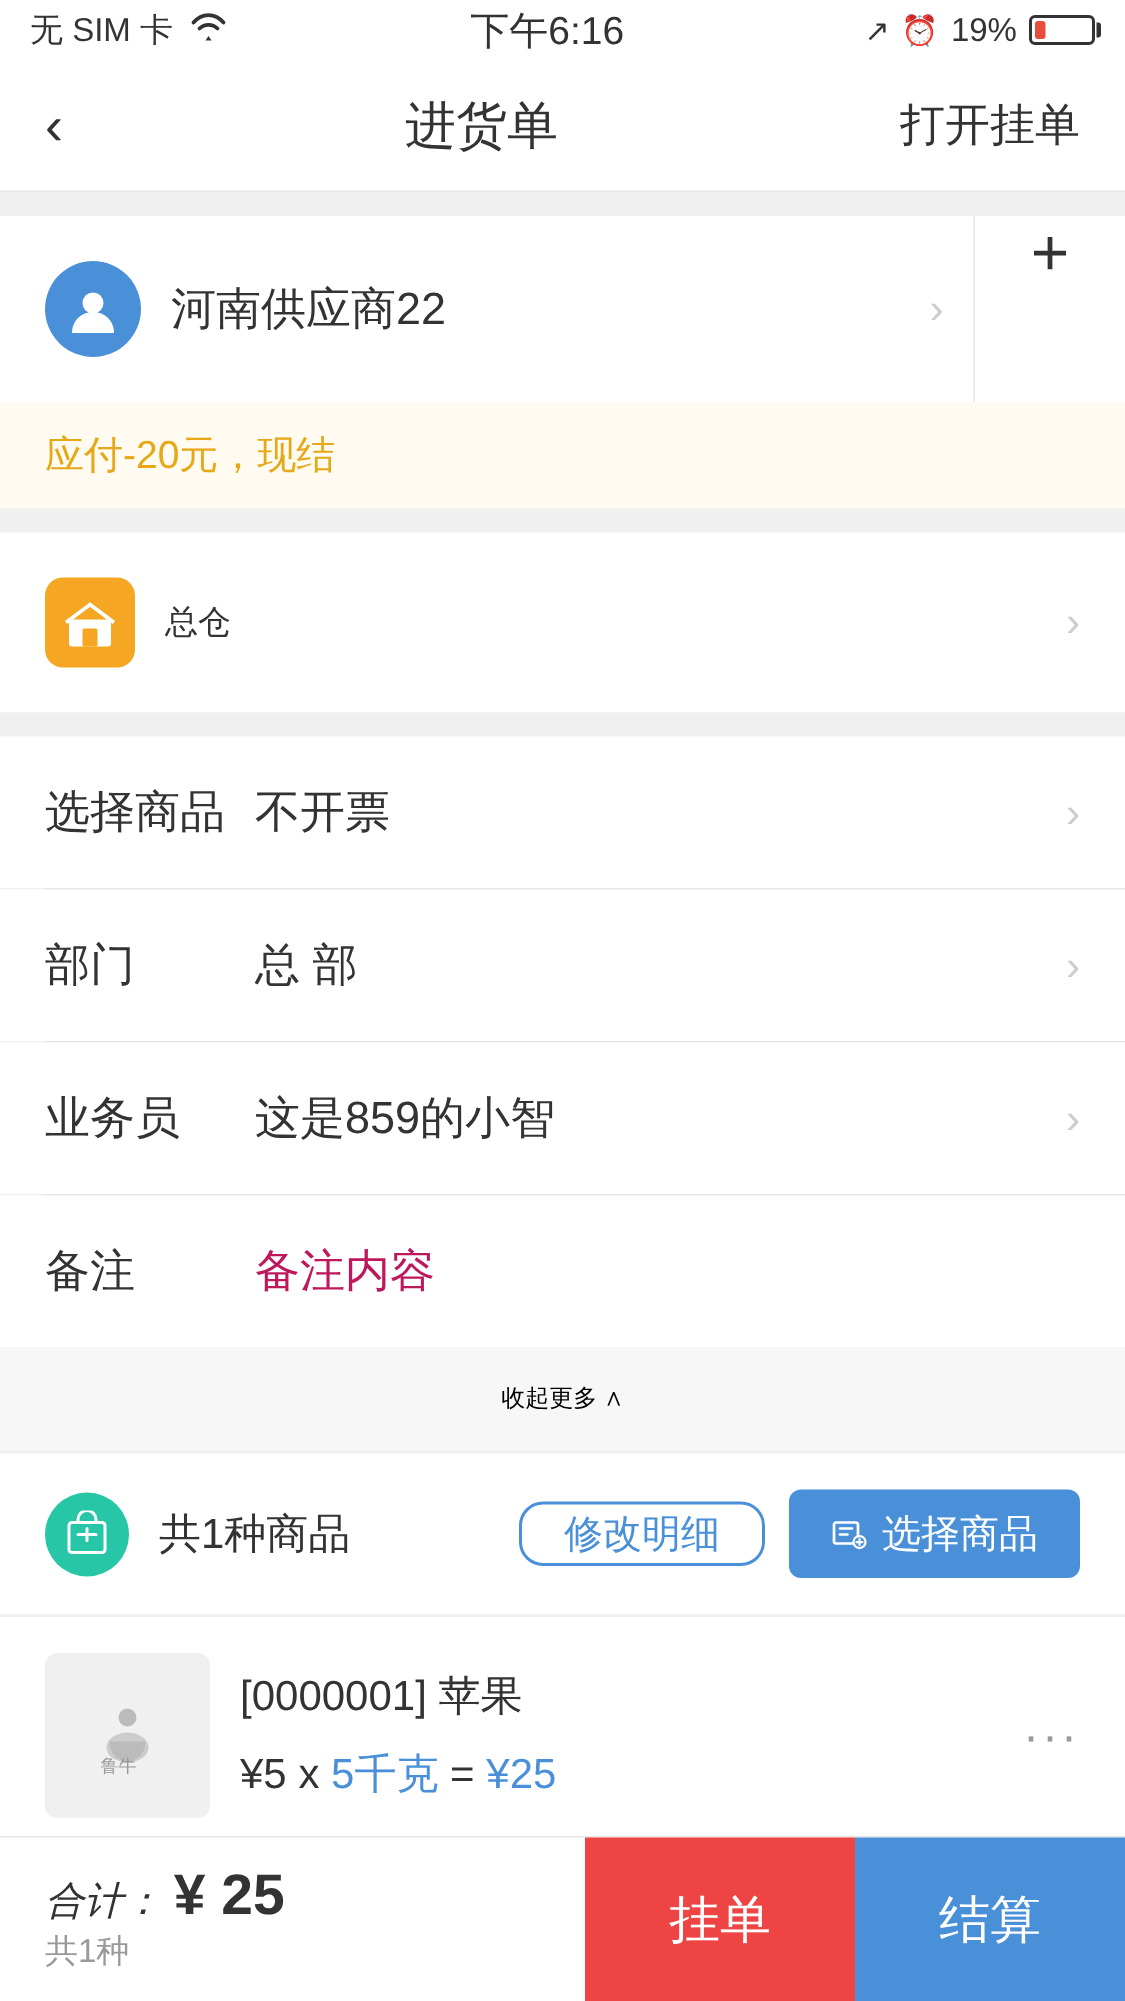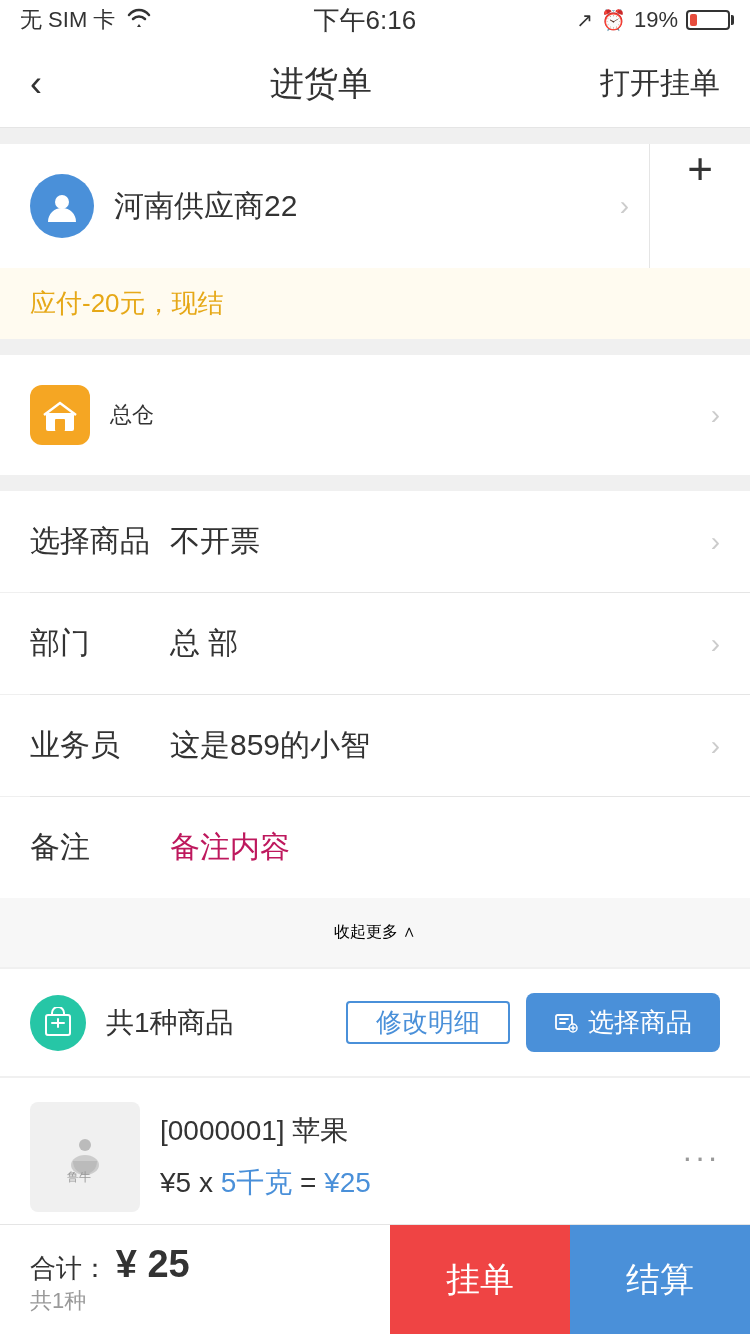--- a/index.html
+++ b/index.html
@@ -138,21 +138,21 @@
     }
     .products-icon {
       width: 56px; height: 56px; border-radius: 50%;
       background: #26c6a6;
       display: flex; align-items: center; justify-content: center;
       margin-right: 20px; flex-shrink: 0;
     }
     .products-count { font-size: 28px; color: #333; flex: 1; }
     .btn-modify {
       border: 2px solid #4a90d9;
-      border-radius: 4px;
+      border-radius: 16px;
       padding: 2px 28px;
       font-size: 26px;
       color: #4a90d9;
       background: #fff;
       margin-right: 16px;
       cursor: pointer;
     }
     .btn-select {
       border: none;
       border-radius: 8px;
@@ -197,21 +197,21 @@
       height: 110px;
       display: flex;
       align-items: center;
       background: #fff;
       border-top: 1px solid #e5e5e5;
     }
     .total-section {
       flex: 1;
       padding: 0 30px;
     }
-    .total-label { font-size: 26px; color: #333; }
+    .total-label { font-size: 26px; color: #333; font-style: italic; }
     .total-amount { font-size: 38px; font-weight: bold; color: #333; }
     .total-count { font-size: 22px; color: #999; }
     .btn-hold {
       width: 180px; height: 110px;
       background: #ef4444;
       display: flex; align-items: center; justify-content: center;
       font-size: 34px; color: #fff; cursor: pointer;
       flex-shrink: 0;
     }
     .btn-checkout {

